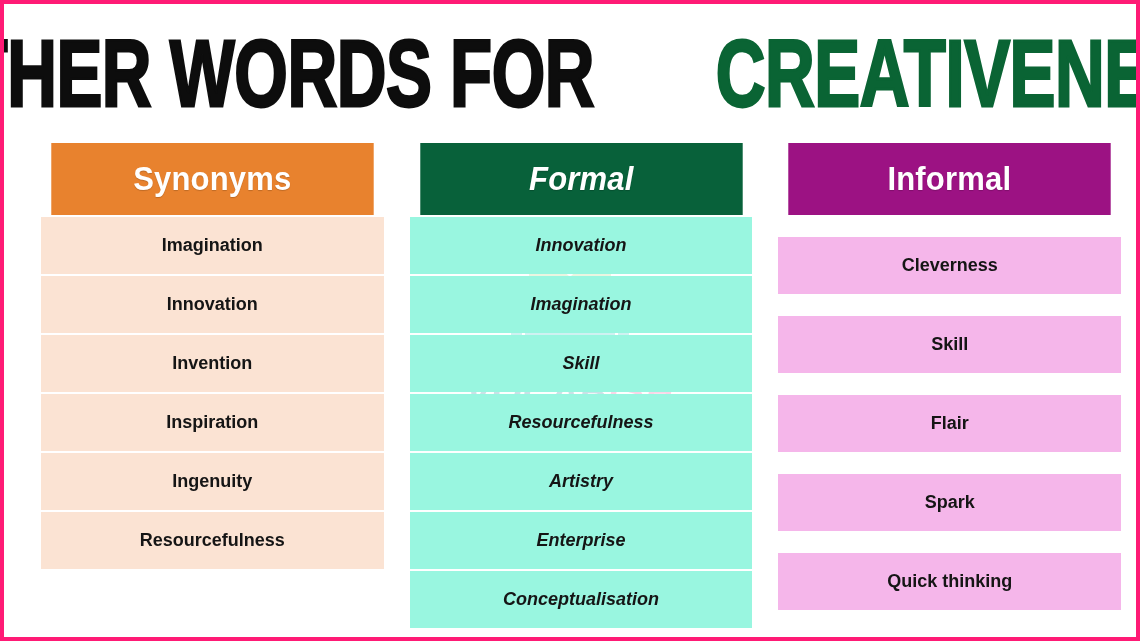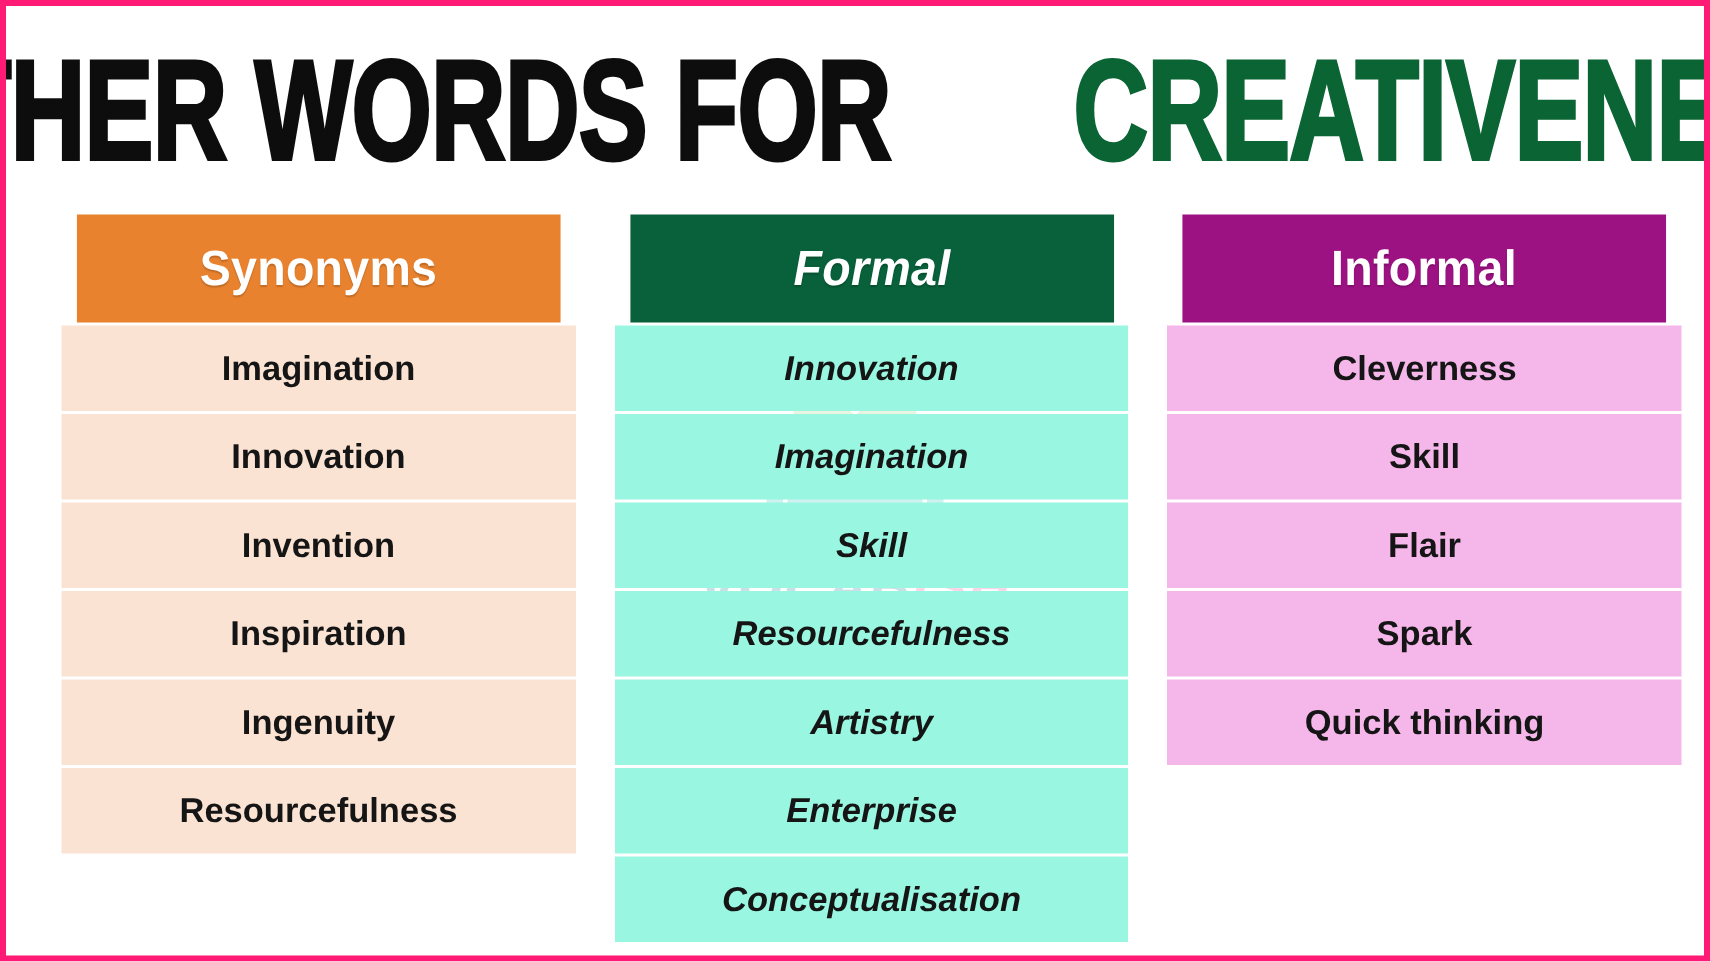--- a/index.html
+++ b/index.html
@@ -80,30 +80,30 @@
   }
   .header-synonyms { background: #e8822e; }
   .header-formal   { background: #08613a; }
   .header-informal { background: #9c1283; }
 
   .table-cell {
     height: 57px;
     display: flex;
     align-items: center;
     justify-content: center;
-    font-size: 23px;
+    font-size: 18px;
     font-weight: 700;
     color: #151515;
     text-align: center;
     position: relative;
     z-index: 2;
   }
   .col-synonyms .table-cell { background: #fbe3d3; }
   .col-formal   .table-cell { background: #9bf5e0; background: #99f6e0; }
-  .col-informal .table-cell { background: #f4b3e8; background: #f5b6ea; }
+  .col-informal .table-cell { background: #f4b3e8; background: #f5b6ea; margin-top: 20px; }
 
   .col-formal { position: relative; font-style: italic; }
 
   
   #watermark {
     position: absolute;
     left: 50%;
     top: 118px;
     transform: translateX(-50%);
     width: 220px;

